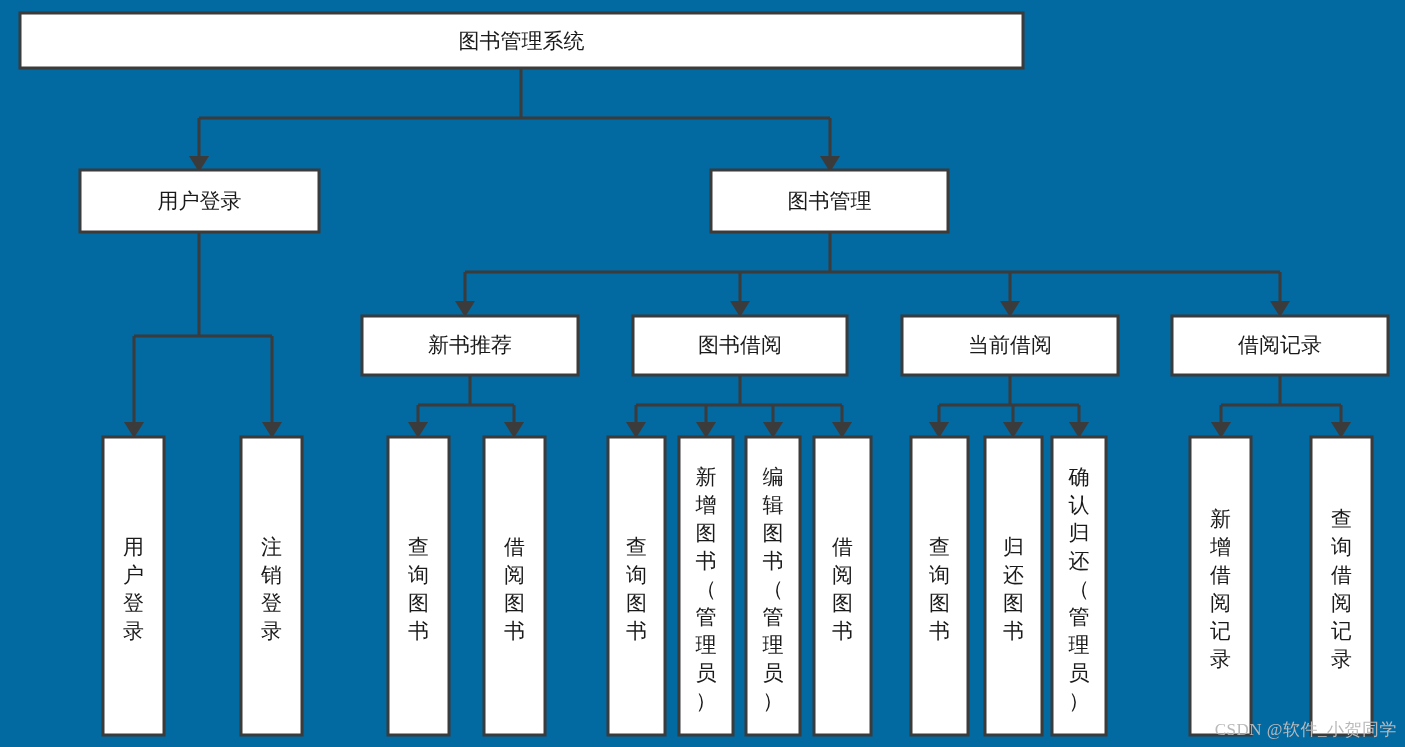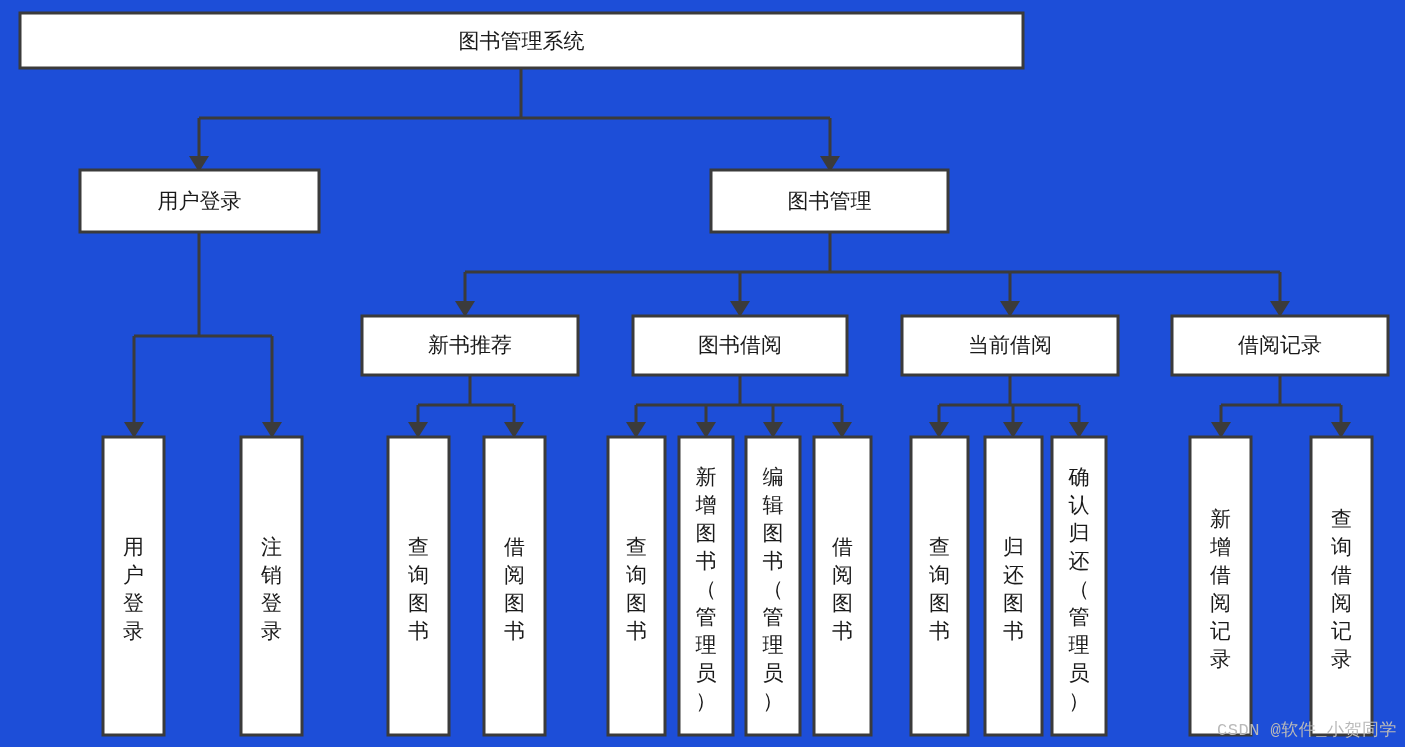--- a/index.html
+++ b/index.html
@@ -8,21 +8,21 @@
     padding: 0;
     background: #ffffff;
   }
   body {
     font-family: "Liberation Sans", "DejaVu Sans", sans-serif;
   }
   #diagram-root {
     position: relative;
     width: 1405px;
     height: 747px;
-    background: #1d4ed8;
+    background: #0369a1;
     overflow: hidden;
   }
   svg.diagram {
     display: block;
     width: 1405px;
     height: 747px;
   }
   .node-rect {
     fill: #ffffff;
     stroke: #3b3b3b;
@@ -42,21 +42,21 @@
     stroke-linecap: butt;
   }
   .arrow-head {
     fill: #3b3b3b;
     stroke: none;
   }
   .watermark {
     position: absolute;
     right: 8px;
     bottom: 6px;
-    font-family: Liberation Mono, monospace;
+    font-family: Liberation Serif, serif;
     font-size: 17px;
     color: #b9b9b9;
     letter-spacing: 0.5px;
     white-space: nowrap;
     pointer-events: none;
     user-select: none;
     margin-top: 48px;
   }
 </style>
 </head>

